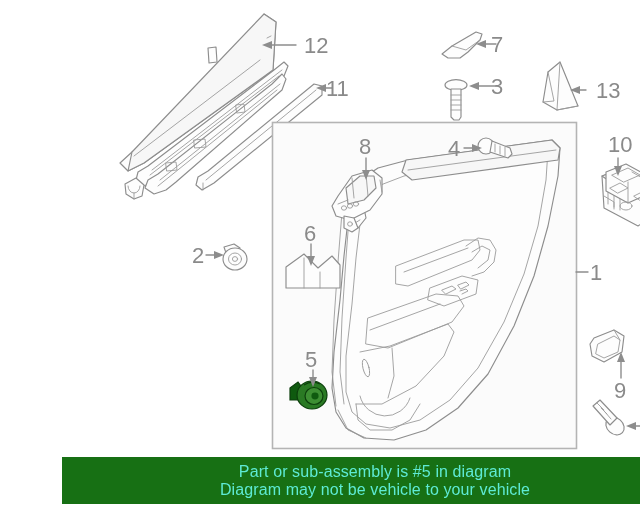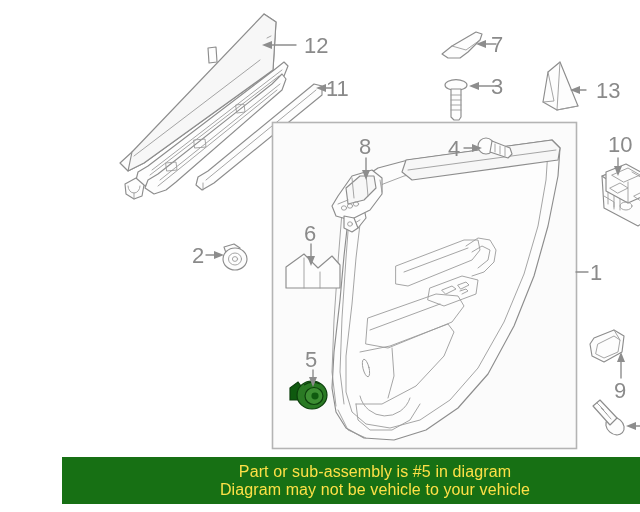--- a/index.html
+++ b/index.html
@@ -29,21 +29,21 @@
     height: 47px;
     background: #177014;
     box-sizing: border-box;
     display: flex;
     flex-direction: column;
     align-items: center;
     justify-content: center;
     line-height: 1.12;
   }
   .banner-line {
-    color: #fde047;
+    color: #5eead4;
     font-family: "Liberation Sans", sans-serif;
     font-size: 16px;
     letter-spacing: 0.1px;
     white-space: nowrap;
   }
   svg { display: block; }
   .ln {
     fill: none;
     stroke: #8d8d8d;
     stroke-width: 1.15;

